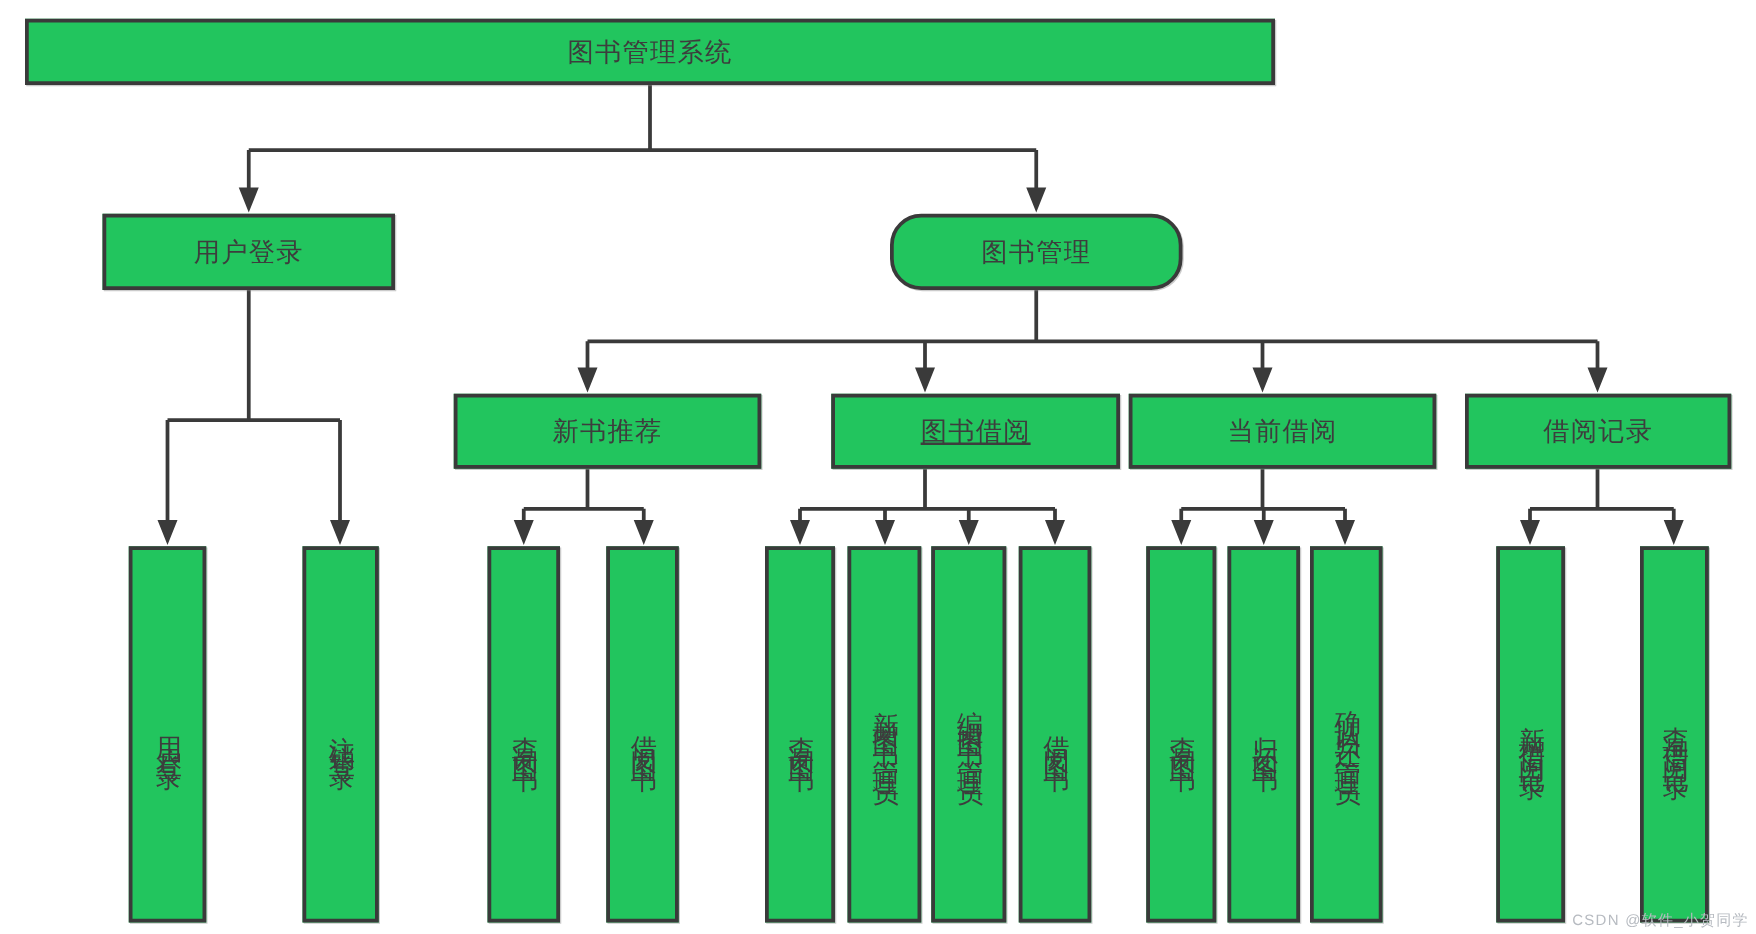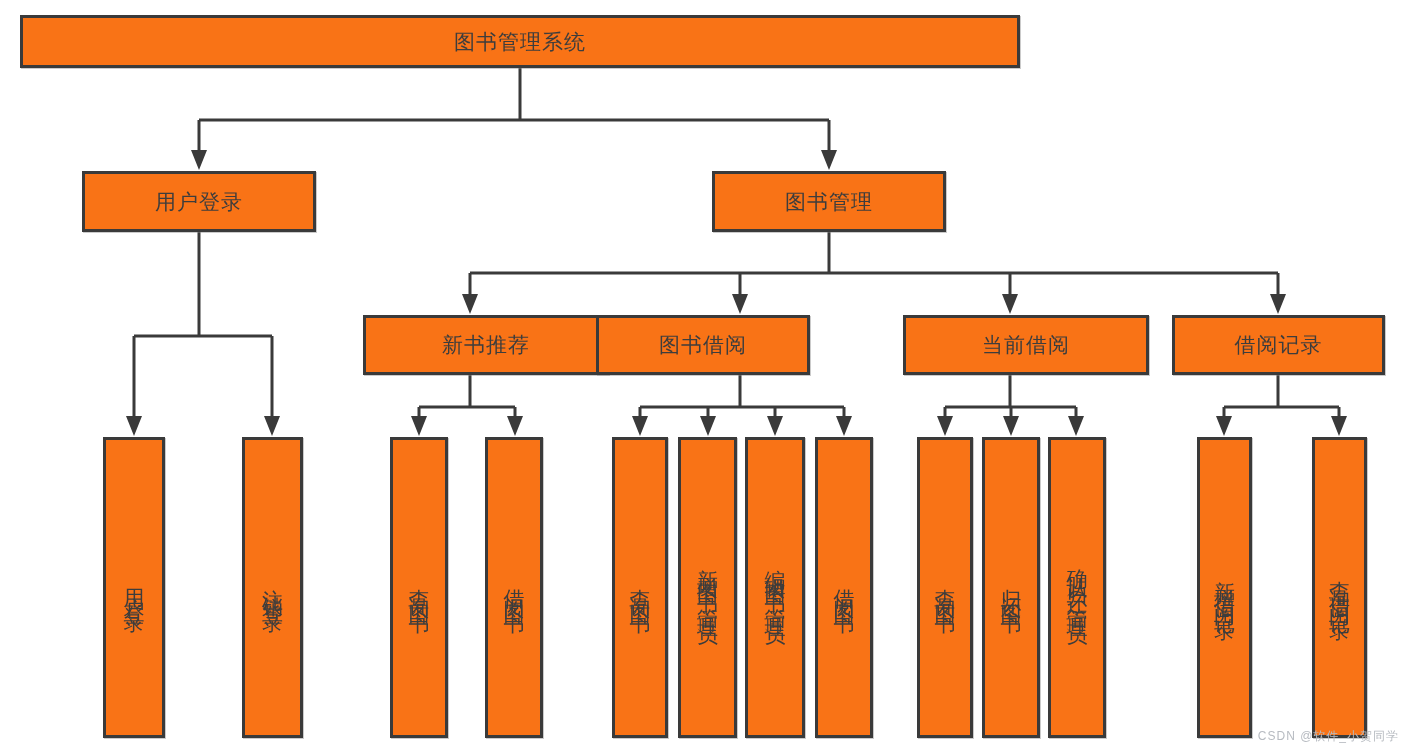--- a/index.html
+++ b/index.html
@@ -19,21 +19,21 @@
     position: absolute;
     left: 0; top: 0;
     width: 1405px; height: 747px;
     z-index: 0;
   }
   .box {
     position: absolute;
     box-sizing: border-box;
     border: 3px solid #3a3a3a;
     box-shadow: 1px 1px 0 0 rgba(140,140,140,0.45);
-    background: #f97316;
+    background: #22c55e;
     display: flex;
     align-items: center;
     justify-content: center;
     color: #3d3d3d;
     font-size: 21px;
     letter-spacing: 1px;
     z-index: 1;
   }
   .vbox span {
     writing-mode: vertical-rl;
@@ -77,24 +77,24 @@
       M632 416 L648 416 L640 436 Z  M700 416 L716 416 L708 436 Z
       M767 416 L783 416 L775 436 Z  M836 416 L852 416 L844 436 Z
       M937 416 L953 416 L945 436 Z  M1003 416 L1019 416 L1011 436 Z
       M1068 416 L1084 416 L1076 436 Z
       M1216 416 L1232 416 L1224 436 Z  M1331 416 L1347 416 L1339 436 Z"></path>
   </svg>
 
   <div class="box" style="left:20px; top:15px; width:1000px; height:53px;">图书管理系统</div>
 
   <div class="box" style="left:82px; top:171px; width:234px; height:61px;">用户登录</div>
-  <div class="box" style="left:712px; top:171px; width:234px; height:61px;">图书管理</div>
+  <div class="box" style="left:712px; top:171px; width:234px; height:61px;border-radius:25px;">图书管理</div>
 
   <div class="box" style="left:363px; top:315px; width:246px; height:60px;">新书推荐</div>
-  <div class="box" style="left:596px; top:315px; width:214px; height:60px;">图书借阅</div>
+  <div class="box" style="left:665px; top:315px; width:231px; height:60px;text-decoration:underline;">图书借阅</div>
   <div class="box" style="left:903px; top:315px; width:246px; height:60px;">当前借阅</div>
   <div class="box" style="left:1172px; top:315px; width:213px; height:60px;">借阅记录</div>
 
   <div class="box vbox" style="left:103px; top:437px; width:62px; height:301px;">
     <span>用户登录</span>
   </div>
   <div class="box vbox" style="left:242px; top:437px; width:61px; height:301px;">
     <span>注销登录</span>
   </div>
 

